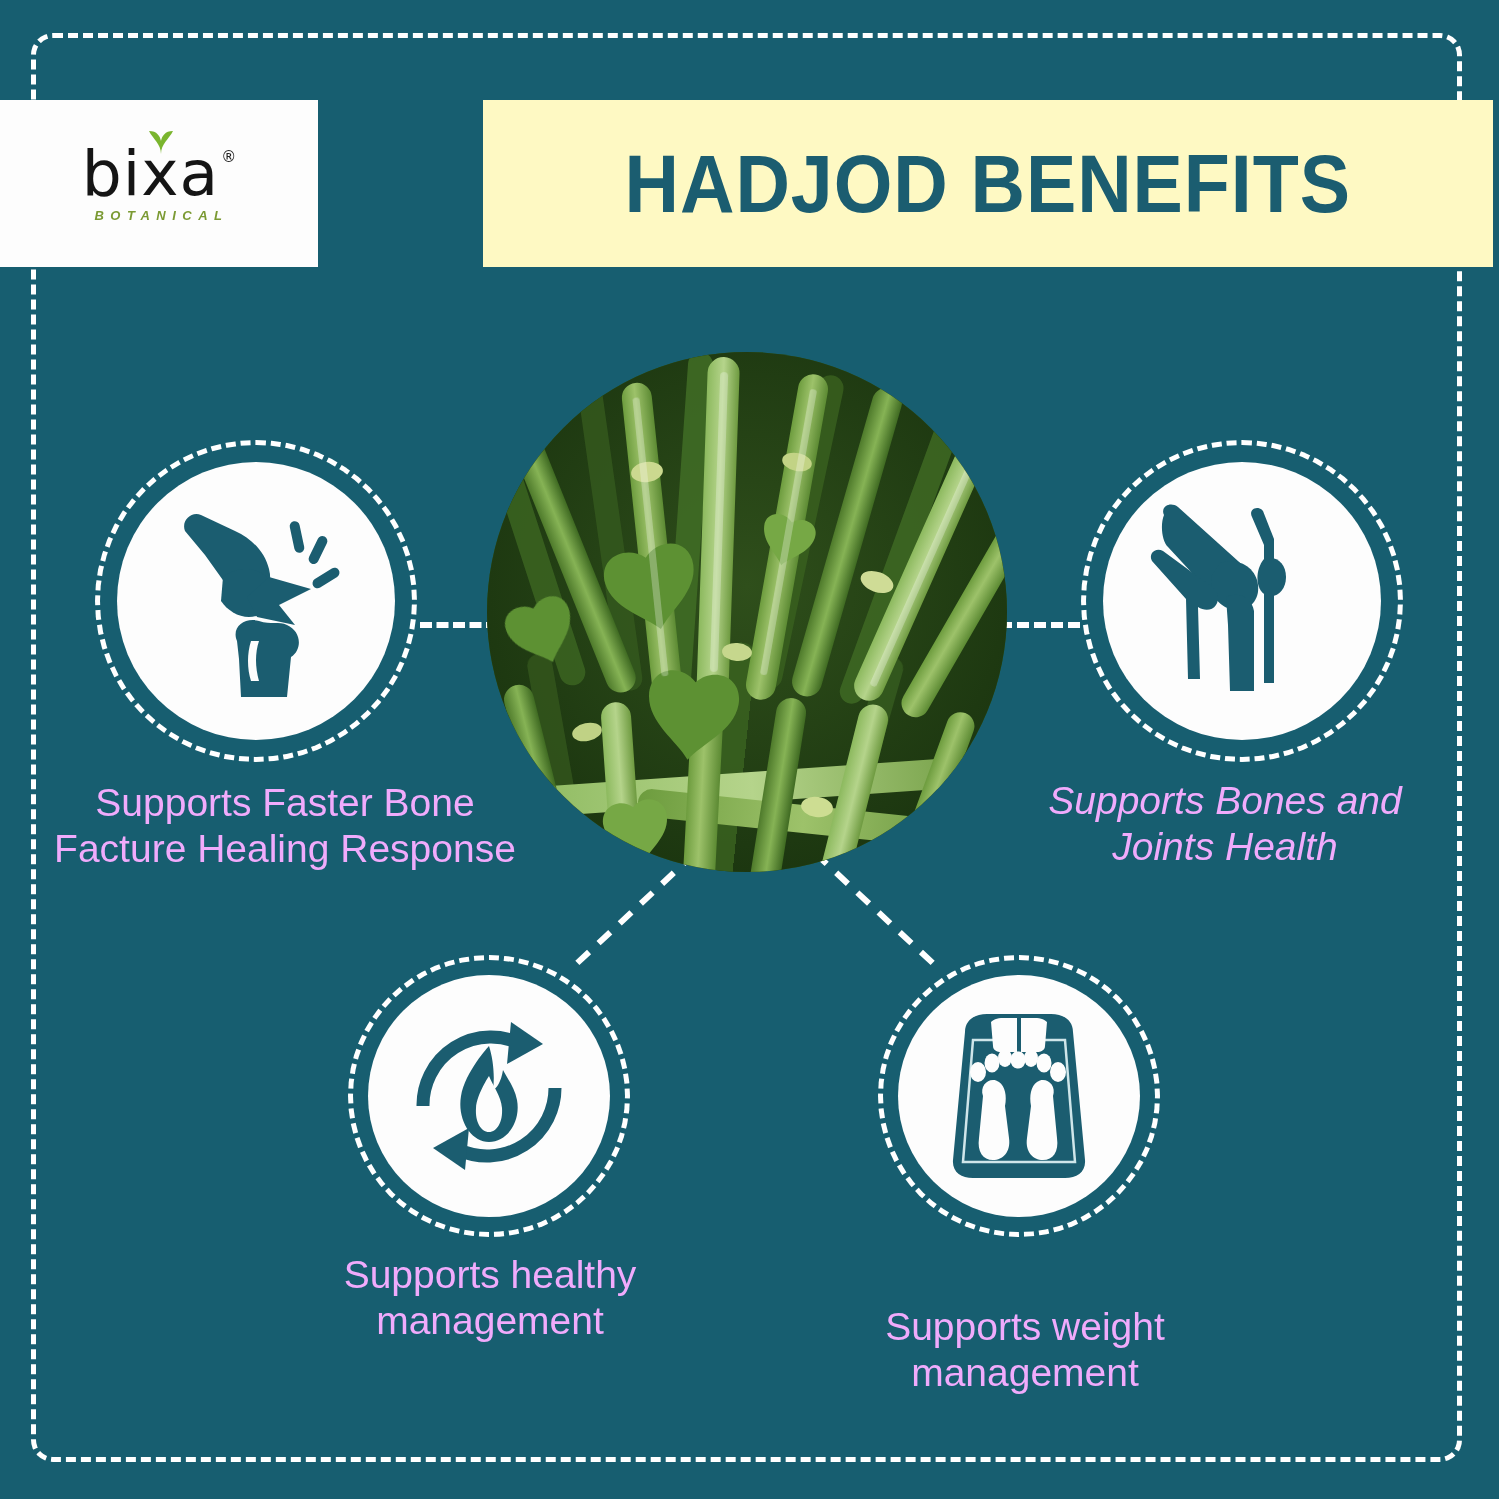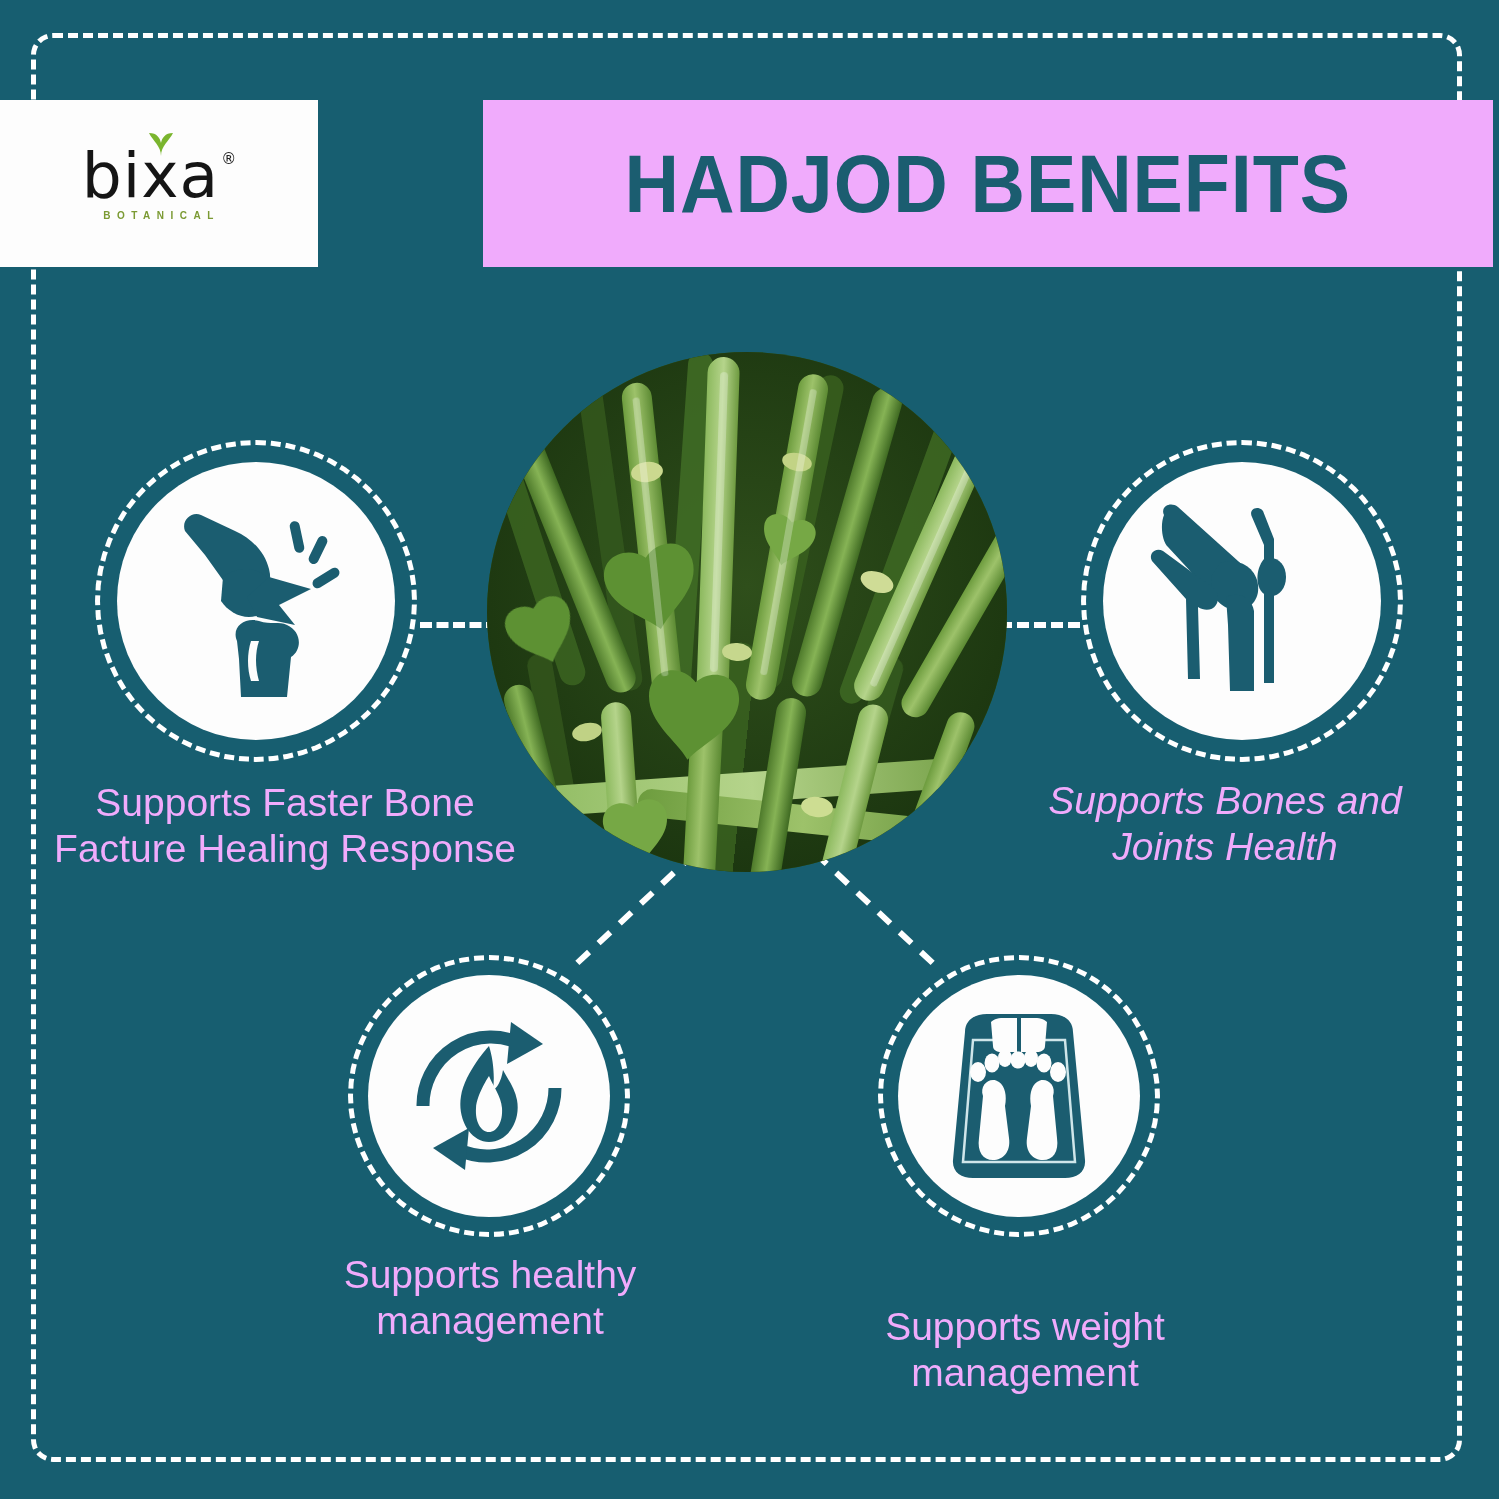--- a/index.html
+++ b/index.html
@@ -76,35 +76,36 @@
   }
   .logo-leaf {
     position: absolute;
     left: 66px;
     top: -14px;
     width: 26px;
     height: 24px;
   }
   .logo-sub {
     font-family: "Liberation Sans", sans-serif;
-    font-size: 10px;
+    font-size: 13px;
     font-weight: 700;
     color: #7b9a33;
     letter-spacing: 6.5px;
     margin-top: 4px;
     margin-left: 5px;
+    font-style: italic;
   }
 
   .title-panel {
     position: absolute;
     left: 483px;
     top: 100px;
     width: 1010px;
     height: 167px;
-    background: #f0abfc;
+    background: #fef9c3;
     display: flex;
     align-items: center;
     justify-content: center;
   }
   .title-text {
     font-family: "Liberation Sans Narrow", "Liberation Sans", sans-serif;
     font-size: 82px;
     font-weight: 700;
     color: #1b5d70;
     letter-spacing: 1px;

